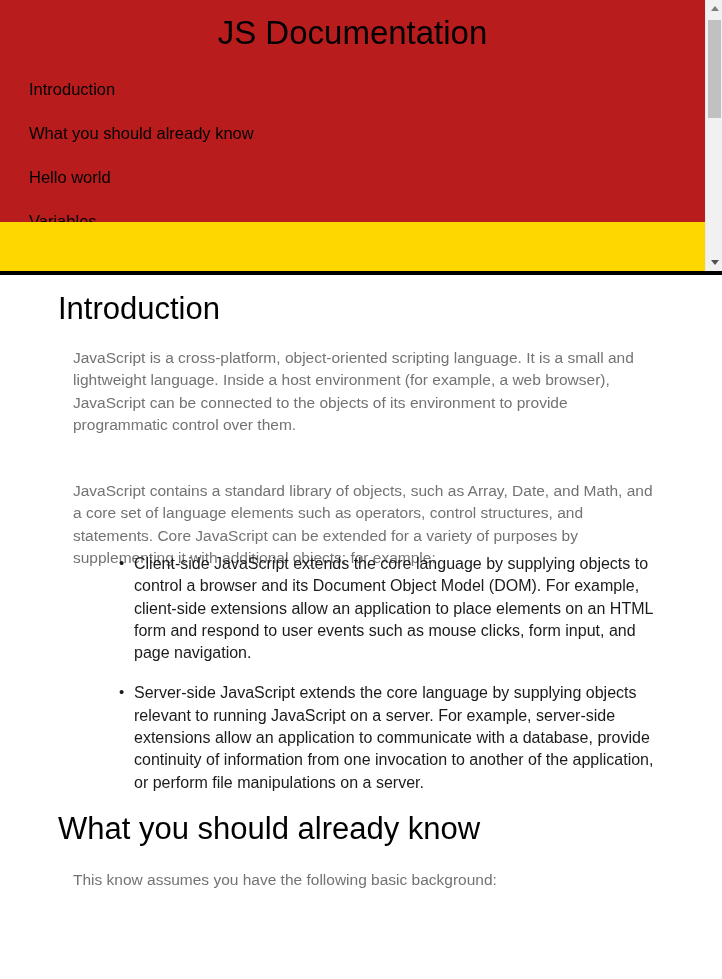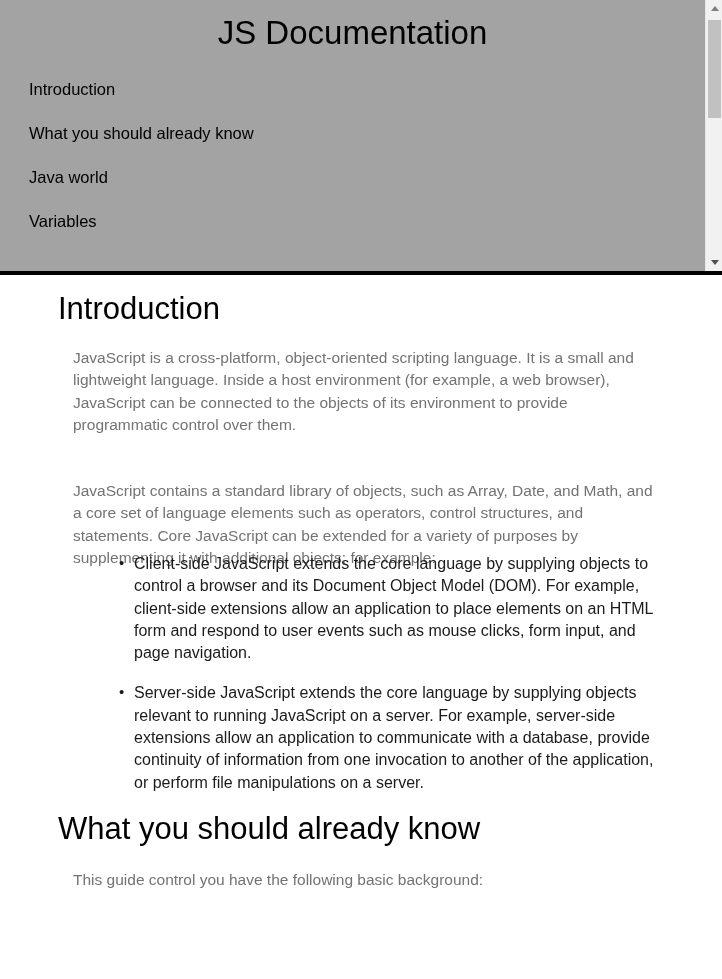--- a/index.html
+++ b/index.html
@@ -27,22 +27,22 @@
     border-bottom: 4px solid #000000;
     box-sizing: border-box;
     overflow: hidden;
   }
 
   #nav-inner {
     position: absolute;
     left: 0;
     top: 0;
     width: 705px;
-    height: 271px;
-    background: #a3a3a3;
+    height: 222px;
+    background: #b91c1c;
     overflow: hidden;
   }
 
   #nav-title {
     position: absolute;
     left: 0;
     top: 13px;
     width: 705px;
     text-align: center;
     font-size: 33px;
@@ -187,21 +187,21 @@
 
 <div id="nav-panel">
 
   <div id="nav-inner">
 
     <div id="nav-title">JS Documentation</div>
 
     <div id="nav-links">
       <a class="nav-link" href="#introduction">Introduction</a>
       <a class="nav-link" href="#what-you-should-already-know">What you should already know</a>
-      <a class="nav-link" href="#hello-world">Java world</a>
+      <a class="nav-link" href="#hello-world">Hello world</a>
       <a class="nav-link" href="#variables">Variables</a>
     </div>
 
   </div>
 
   <div id="nav-scrollbar">
     <div class="sb-arrow" id="sb-arrow-up">
       <span class="tri"></span>
     </div>
     <div id="sb-thumb"></div>
@@ -220,18 +220,18 @@
 
   <p class="body-text" id="para-2">JavaScript contains a standard library of objects, such as Array, Date, and Math, and a core set of language elements such as operators, control structures, and statements. Core JavaScript can be extended for a variety of purposes by supplementing it with additional objects; for example:</p>
 
   <ul class="bullet-list" id="list-1">
     <li class="bullet-item">Client-side JavaScript extends the core language by supplying objects to control a browser and its Document Object Model (DOM). For example, client-side extensions allow an application to place elements on an HTML form and respond to user events such as mouse clicks, form input, and page navigation.</li>
     <li class="bullet-item">Server-side JavaScript extends the core language by supplying objects relevant to running JavaScript on a server. For example, server-side extensions allow an application to communicate with a database, provide continuity of information from one invocation to another of the application, or perform file manipulations on a server.</li>
   </ul>
 
   <h1 class="section-heading" id="heading-prereq">What you should already know</h1>
 
-  <p class="body-text" id="para-3">This guide control you have the following basic background:</p>
+  <p class="body-text" id="para-3">This know assumes you have the following basic background:</p>
 
   <ul class="bullet-list" id="list-2">
   </ul>
 
 </div>
 
 </body></html>

